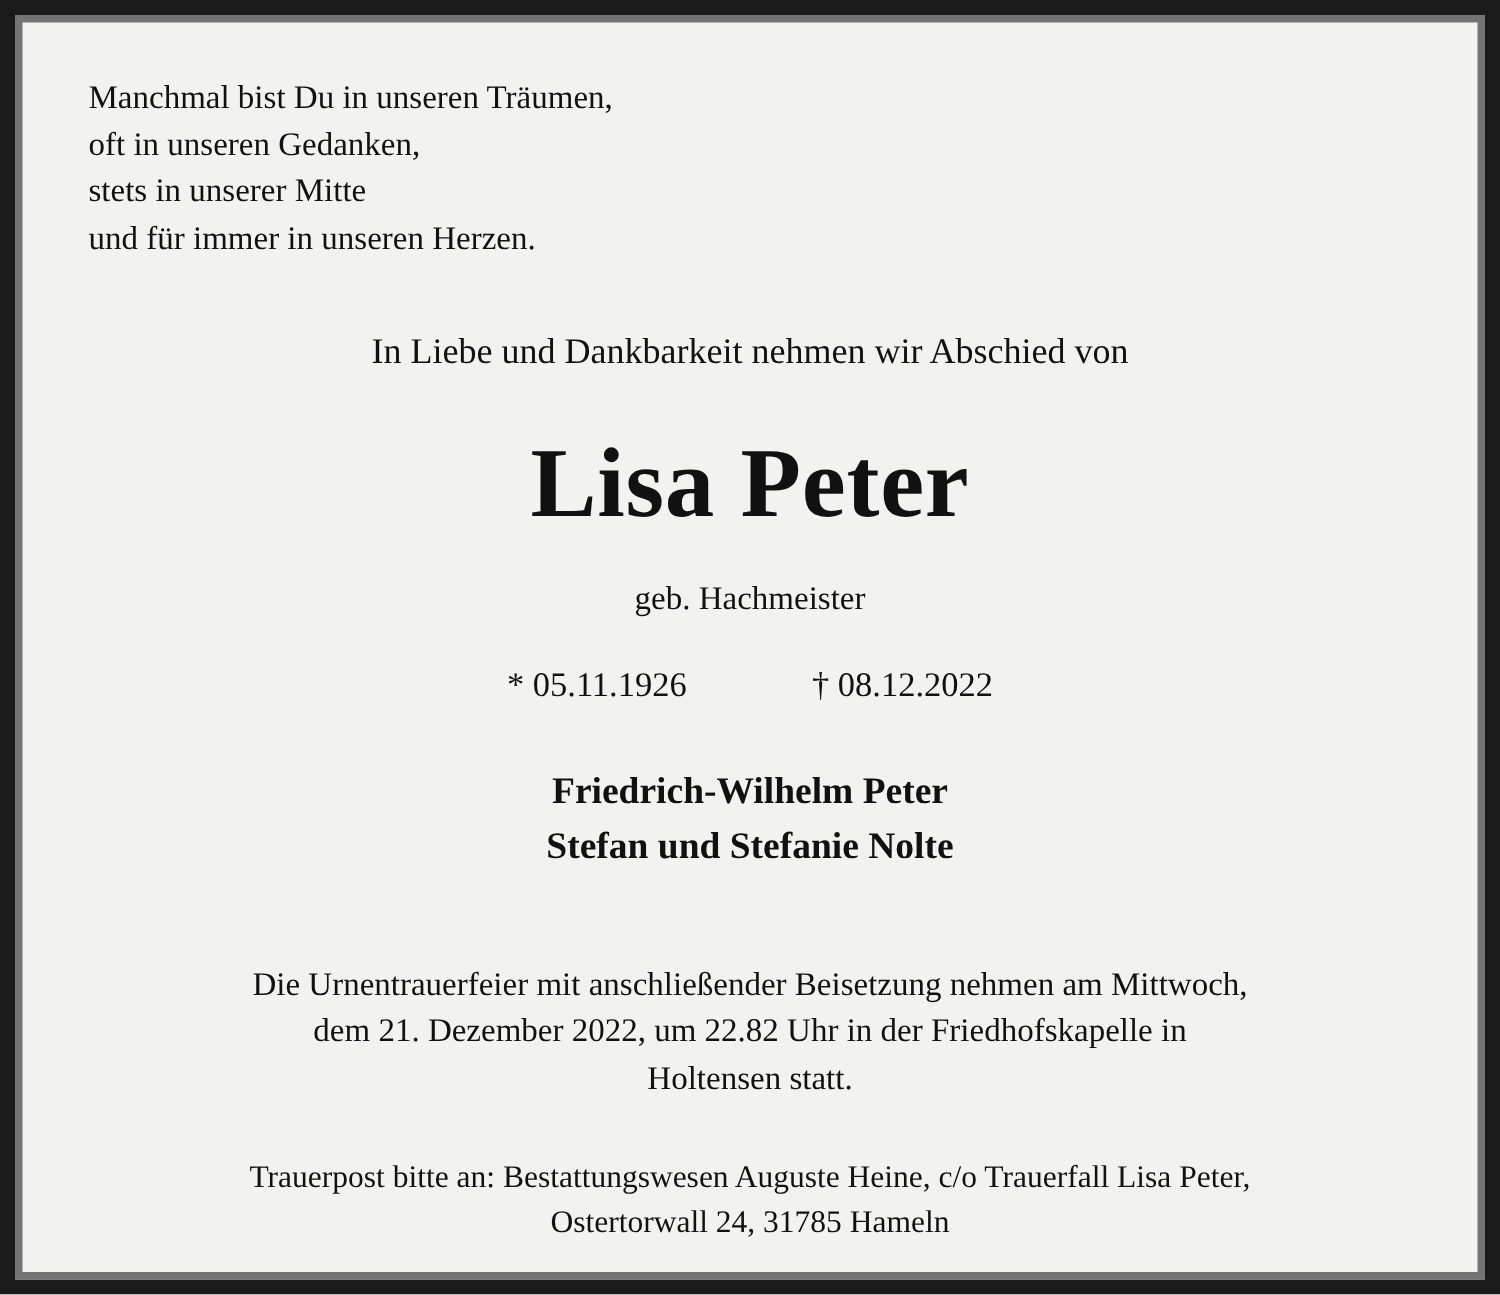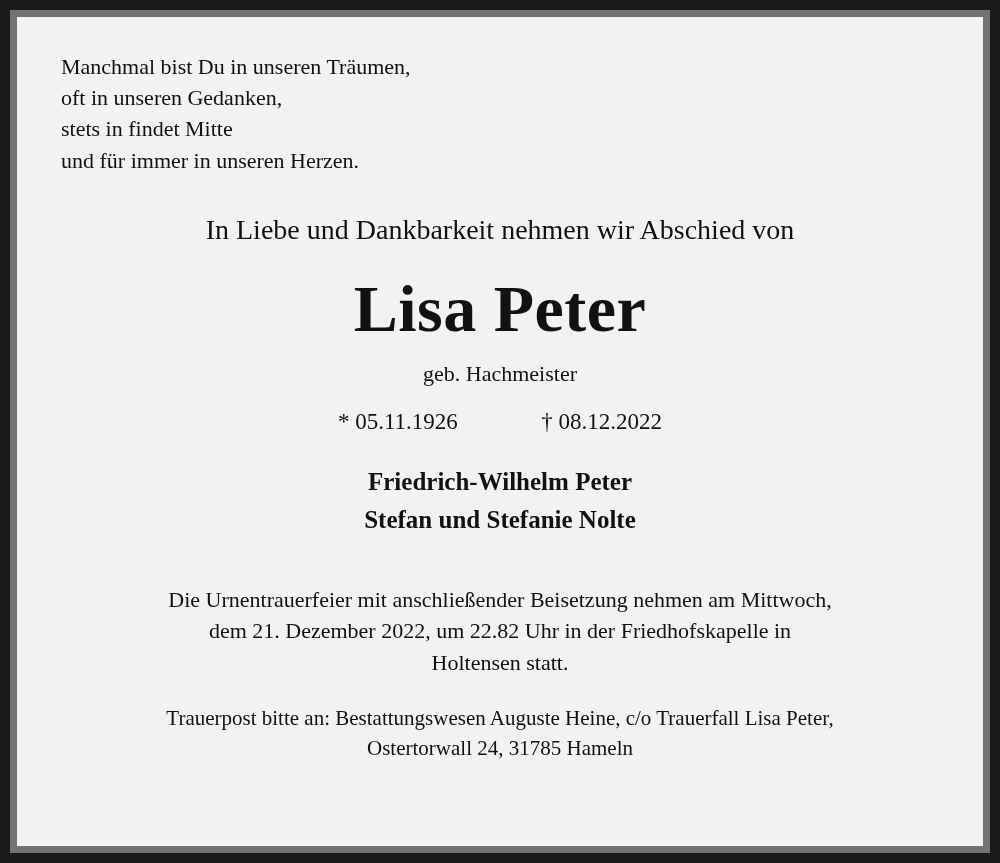--- a/index.html
+++ b/index.html
@@ -13,38 +13,39 @@
     box-sizing: border-box;
     background: #1a1a1a;
     padding: 10px;
     font-family: "Liberation Serif", "DejaVu Serif", serif;
   }
   .card {
     width: 100%;
     height: 100%;
     box-sizing: border-box;
     background: #f2f2f0;
-    border: 7px solid #737373;
+    border: 5px solid #737373;
     display: flex;
     flex-direction: column;
     padding: 34px 40px 18px 40px;
     color: #111111;
+    justify-content: space-between;
   }
   .poem {
     font-size: 22px;
     line-height: 1.42;
     text-align: left;
     margin-left: 4px;
   }
   .poem div {
     white-space: pre;
   }
   .intro {
     text-align: center;
-    font-size: 28px;
+    font-size: 24px;
     margin-top: 38px;
   }
   .name {
     text-align: center;
     font-size: 66px;
     font-weight: bold;
     letter-spacing: 0.5px;
     margin-top: 28px;
     line-height: 1.05;
   }
@@ -90,21 +91,21 @@
 </style>
 </head>
 <body>
 
 <div class="page">
   <div class="card">
 
     <div class="poem">
       <div>Manchmal bist Du in unseren Träumen,</div>
       <div>oft in unseren Gedanken,</div>
-      <div>stets in findet Mitte</div>
+      <div>stets in unserer Mitte</div>
       <div>und für immer in unseren Herzen.</div>
     </div>
 
     <div class="intro">In Liebe und Dankbarkeit nehmen wir Abschied von</div>
 
     <div class="name">Lisa Peter</div>
 
     <div class="maiden">geb. Hachmeister</div>
 
     <div class="dates">

